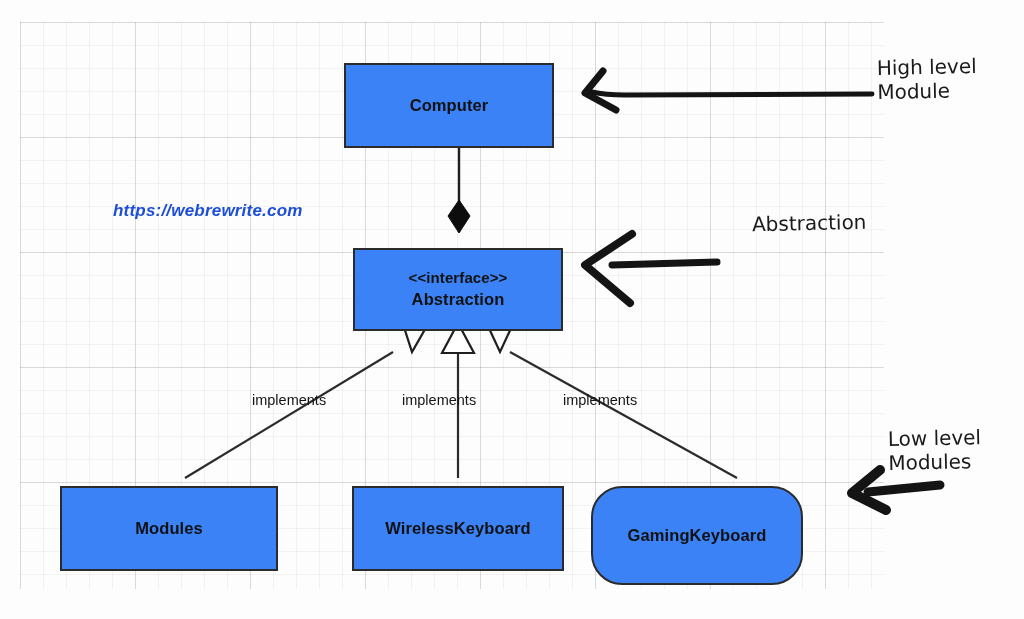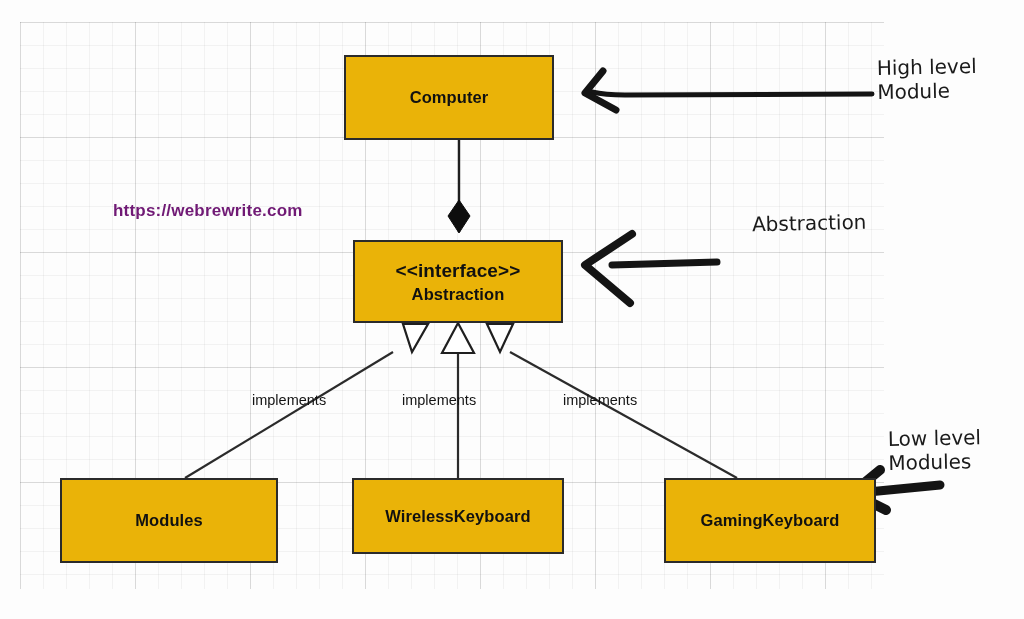--- a/index.html
+++ b/index.html
@@ -38,52 +38,54 @@
   }
   #diagram-svg {
     position: absolute;
     left: 0;
     top: 0;
     width: 1024px;
     height: 619px;
   }
   .uml-box {
     position: absolute;
-    background: #eab308;
+    background: #3b82f6;
     border: 2.5px solid #2b2b2b;
     box-sizing: border-box;
     display: flex;
     flex-direction: column;
     align-items: center;
     justify-content: center;
     color: #111111;
     font-weight: bold;
     font-size: 16.5px;
     letter-spacing: 0.1px;
     text-align: center;
     line-height: 1.35;
+    margin-top: 8px;
   }
   .uml-box .stereotype {
     font-weight: bold;
-    font-size: 19px;
+    font-size: 15px;
   }
   .edge-label {
     position: absolute;
     font-size: 14.5px;
     color: #141414;
     white-space: nowrap;
     background: transparent;
   }
   .watermark {
     position: absolute;
     font-size: 17px;
     font-weight: bold;
-    color: #701a75;
+    color: #1d4ed8;
     letter-spacing: 0.2px;
     white-space: nowrap;
+    font-style: italic;
   }
   .handwritten {
     position: absolute;
     font-family: "DejaVu Sans", sans-serif;
     font-size: 20px;
     color: #1a1a1a;
     line-height: 1.18;
     white-space: nowrap;
     transform: rotate(-1.2deg);
   }
@@ -139,25 +141,25 @@
 
   <div class="uml-box" style="left:353px; top:240px; width:210px; height:83px;">
     <span class="stereotype">&lt;&lt;interface&gt;&gt;</span>
     <span>Abstraction</span>
   </div>
 
   <div class="uml-box" style="left:60px; top:478px; width:218px; height:85px;">
     <span>Modules</span>
   </div>
 
-  <div class="uml-box" style="left:352px; top:478px; width:212px; height:76px;">
+  <div class="uml-box" style="left:352px; top:478px; width:212px; height:85px;">
     <span>WirelessKeyboard</span>
   </div>
 
-  <div class="uml-box" style="left:664px; top:478px; width:212px; height:85px;">
+  <div class="uml-box" style="left:591px; top:478px; width:212px; height:99px;border-radius:31px;">
     <span>GamingKeyboard</span>
   </div>
 
   <div class="edge-label" style="left:252px; top:392px;">implements</div>
 
   <div class="edge-label" style="left:402px; top:392px;">implements</div>
 
   <div class="edge-label" style="left:563px; top:392px;">implements</div>
 
   <div class="watermark" style="left:113px; top:201px;">https://webrewrite.com</div>

